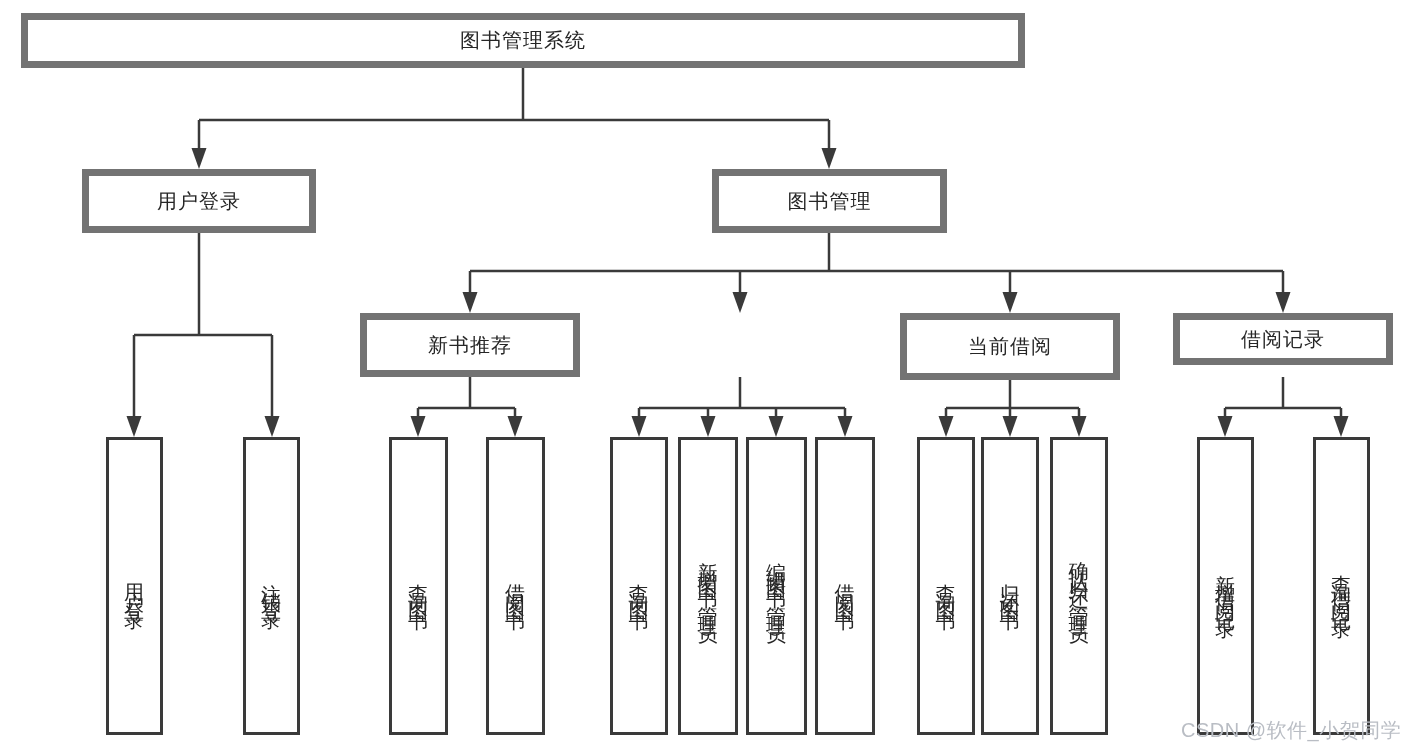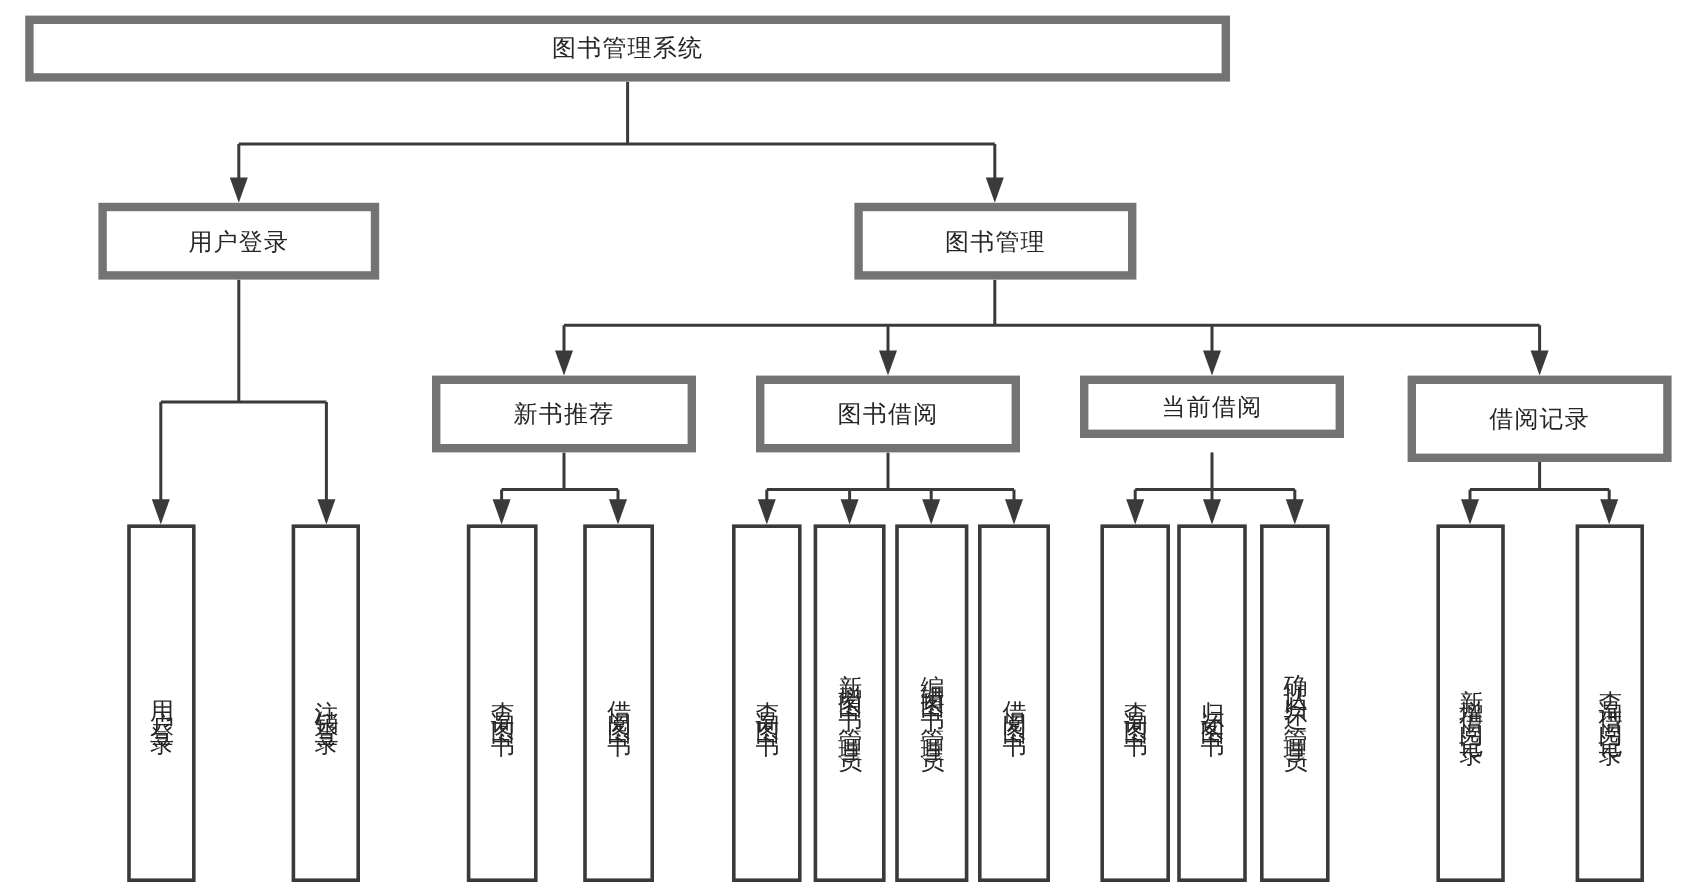--- a/index.html
+++ b/index.html
@@ -152,27 +152,24 @@
   <div class="node" style="left:82px; top:169px; width:234px; height:64px;">
     <span>用户登录</span>
   </div>
   <div class="node" style="left:712px; top:169px; width:235px; height:64px;font-family:Liberation Serif, serif;">
     <span>图书管理</span>
   </div>
 
   <div class="node" style="left:360px; top:313px; width:220px; height:64px;">
     <span>新书推荐</span>
   </div>
-  <div class="node" style="left:630px; top:313px; width:220px; height:64px;">
-    <span>图书借阅</span>
-  </div>
-  <div class="node" style="left:900px; top:313px; width:220px; height:52px;">
+  <div class="node" style="left:900px; top:313px; width:220px; height:67px;">
     <span>当前借阅</span>
   </div>
-  <div class="node" style="left:1173px; top:313px; width:220px; height:72px;">
+  <div class="node" style="left:1173px; top:313px; width:220px; height:52px;">
     <span>借阅记录</span>
   </div>
 
   <div class="leaf" style="left:106px; width:57px;">
     <span class="vtext">用户登录</span>
   </div>
   <div class="leaf" style="left:243px; width:57px;">
     <span class="vtext">注销登录</span>
   </div>
 
@@ -206,14 +203,15 @@
     <span class="vtext">确认归还（管理员）</span>
   </div>
 
   <div class="leaf" style="left:1197px; width:57px;">
     <span class="vtext">新增借阅记录</span>
   </div>
   <div class="leaf" style="left:1313px; width:57px;">
     <span class="vtext">查询借阅记录</span>
   </div>
 
+  <div id="watermark">CSDN @软件_小贺同学</div>
 
 </div>
 
 </body></html>

